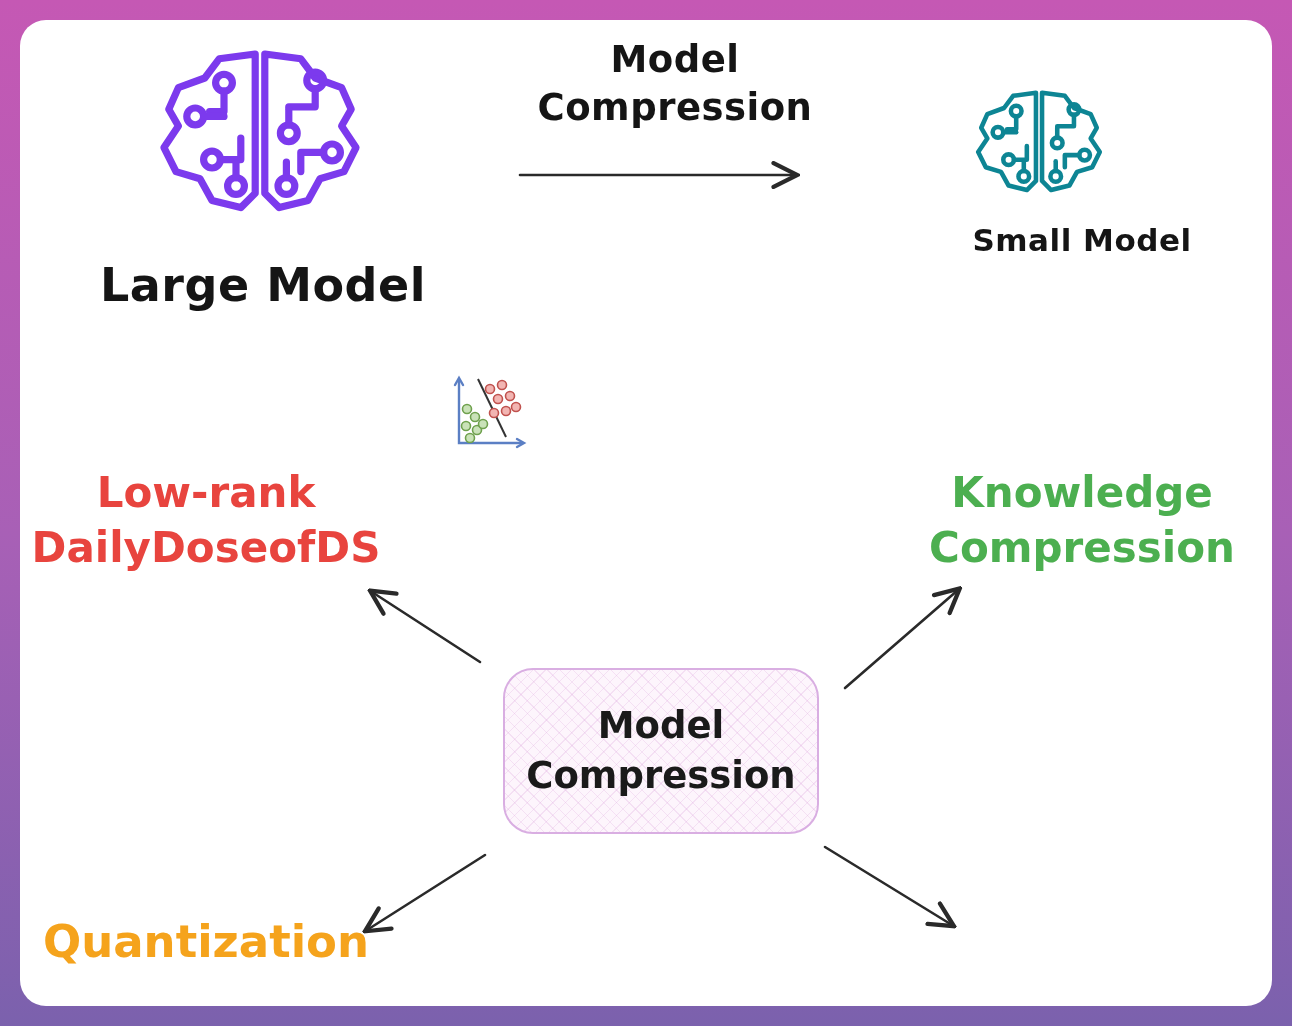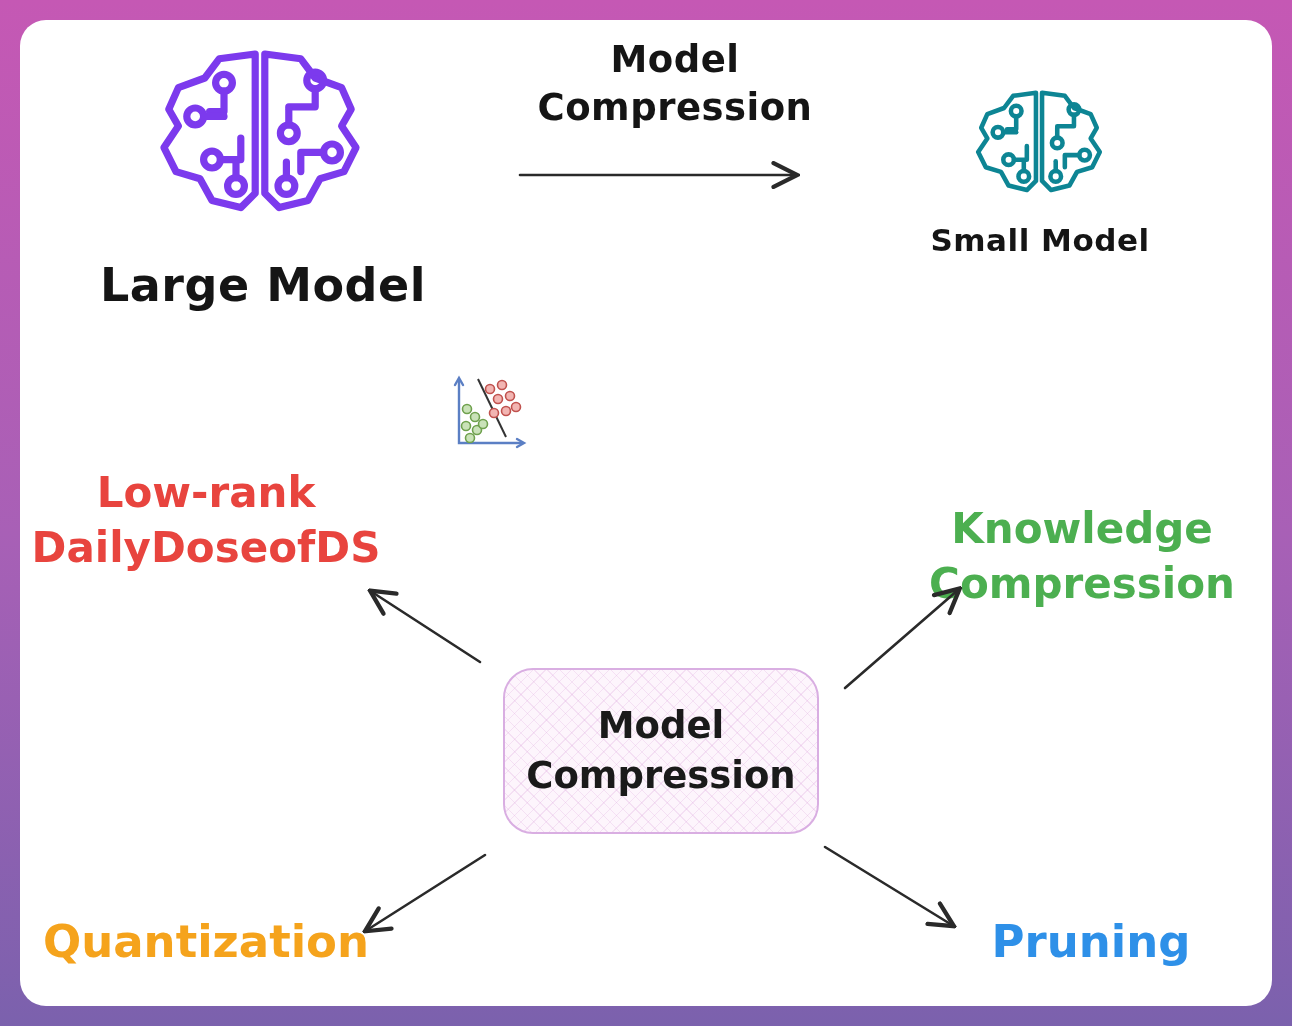--- a/index.html
+++ b/index.html
@@ -15,31 +15,31 @@
   }
   .abs{position:absolute;}
   .hand{color:#151515;font-weight:600;letter-spacing:.5px;}
   .center{text-align:center;}
 
   .brain-large{left:120px;top:18px;width:240px;height:200px;color:#7c3aed;}
   .brain-small{left:943px;top:62px;width:152px;height:128px;color:#0d8594;}
   .brain-large svg,.brain-small svg{width:100%;height:100%;}
 
   .large-model-label{left:48px;top:238px;width:390px;font-size:46px;}
-  .small-model-label{left:855px;top:202px;width:330px;font-size:31px;}
+  .small-model-label{left:897px;top:202px;width:330px;font-size:31px;}
 
   .top-arrow-label{left:470px;top:16px;width:370px;font-size:37px;line-height:1.3;}
 
   .brand{left:428px;top:348px;height:86px;display:flex;align-items:center;gap:12px;}
   .brand-icon{width:80px;height:80px;}
   .brand-text{font-family:"Liberation Serif","DejaVu Serif",serif;font-weight:700;font-size:35px;color:#101010;}
 
   .branch-label{font-weight:700;line-height:1.32;}
   .low-rank{left:0px;top:445px;width:372px;font-size:42px;text-align:center;}
-  .knowledge{left:872px;top:445px;width:380px;font-size:42px;margin-top:36px;}
+  .knowledge{left:872px;top:445px;width:380px;font-size:42px;}
   .quantization{left:5px;top:892px;width:362px;font-size:45px;}
   .pruning{left:950px;top:892px;width:242px;font-size:45px;}
 
   .center-box{
     left:483px;top:648px;width:312px;height:162px;
     border:2px solid #d9aee2;border-radius:30px;
     background-color:#fdf5fc;
     background-image:
       repeating-linear-gradient(45deg, rgba(222,170,222,.28) 0 1px, transparent 1px 9px),
       repeating-linear-gradient(-45deg, rgba(222,170,222,.28) 0 1px, transparent 1px 9px);
@@ -135,21 +135,20 @@
     <div>DailyDoseofDS</div>
   </div>
 
   <div class="abs center branch-label knowledge" style="color: rgb(76, 175, 80);">
     <div>Knowledge</div>
     <div>Compression</div>
   </div>
 
   <div class="abs center branch-label quantization" style="color: rgb(245, 163, 28);">Quantization</div>
 
-  <div class="abs center branch-label pruning" style="color: rgb(46, 144, 232);">Pruning</div>
 
   <div class="abs center-box">
     <div>Model</div>
     <div>Compression</div>
   </div>
 
   <svg class="abs arrows" viewBox="0 0 1252 986">
     <defs>
       <marker id="ah" viewBox="0 0 12 12" refX="10" refY="6" markerWidth="11" markerHeight="11" orient="auto-start-reverse">
         <path d="M1 1 L11 6 L1 11" fill="none" stroke="#2a2a2a" stroke-width="1.8" stroke-linecap="round"></path>

